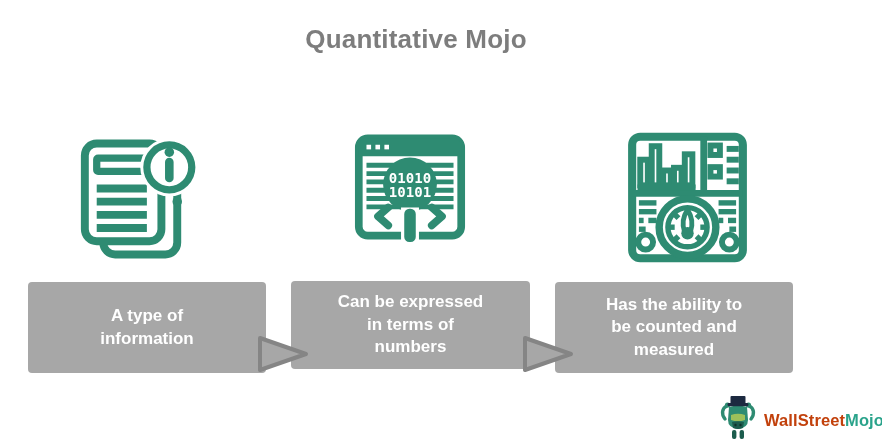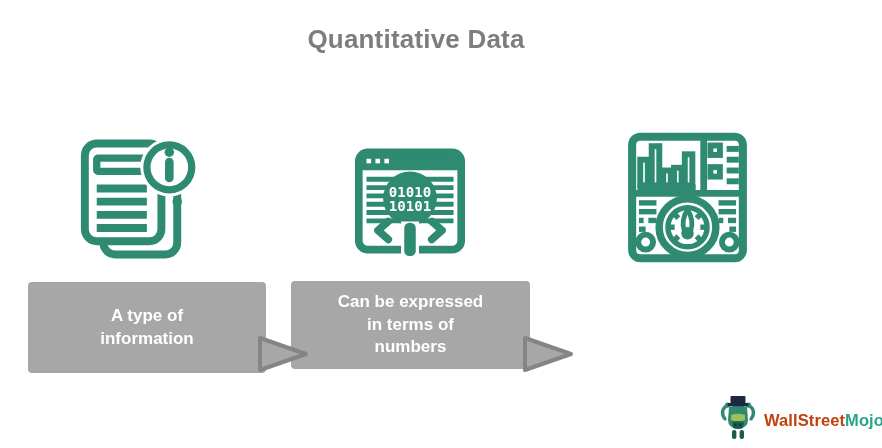--- a/index.html
+++ b/index.html
@@ -7,21 +7,21 @@
     position:relative;width:882px;height:448px;background:#ffffff;overflow:hidden;
     font-family:"Liberation Sans", sans-serif;
   }
   .title{
     position:absolute;left:0;top:24px;width:832px;margin:0;
     text-align:center;font-size:26px;font-weight:bold;color:#7d7d7d;letter-spacing:.2px;
   }
   .icon{position:absolute;}
   .icon svg{display:block;width:100%;height:100%;}
   .icon1{left:69px;top:133px;width:132px;height:132px;}
-  .icon2{left:346px;top:137px;width:128px;height:128px;}
+  .icon2{left:346px;top:123px;width:128px;height:128px;}
   .icon3{left:620px;top:130px;width:135px;height:135px;}
   .box{
     position:absolute;top:282px;height:91px;width:238px;background:#a7a7a7;border-radius:4px;
     display:flex;align-items:center;justify-content:center;
   }
   .box1{left:28px;justify-content:center;}
   .box2{left:291px;top:281px;width:239px;height:88px;}
   .box3{left:555px;}
   .box-text{
     color:#ffffff;font-weight:bold;font-size:17px;line-height:1.32;text-align:center;
@@ -34,21 +34,21 @@
   }
   .logo-text{font-size:16.5px;font-weight:bold;letter-spacing:.1px;white-space:nowrap;}
   .logo-navy{color:#c2410c;}
   .logo-teal{color:#2aa38b;}
 </style>
 </head>
 <body>
 
 <div class="canvas">
 
-  <h1 class="title">Quantitative Data</h1>
+  <h1 class="title">Quantitative Mojo</h1>
 
   <div class="icon icon1">
     <svg viewBox="0 0 100 100" fill="none">
       <g stroke="#2e8b72" stroke-width="6">
         <rect x="26" y="16" width="56" height="76" rx="9" fill="none"></rect>
         <rect x="12" y="8" width="58" height="74" rx="9" fill="#ffffff"></rect>
       </g>
       <rect x="21" y="19" width="40" height="10" rx="1" fill="#ffffff" stroke="#2e8b72" stroke-width="5.5"></rect>
       <g stroke="#2e8b72" stroke-width="6">
         <line x1="21" y1="42" x2="59" y2="42"></line>
@@ -147,20 +147,23 @@
       <circle cx="50" cy="76.5" r="4.6" fill="#2e8b72"></circle>
     </svg>
   </div>
 
   <div class="box box1">
     <div class="box-text">A type of<br>information</div>
   </div>
   <div class="box box2">
     <div class="box-text">Can be expressed<br>in terms of<br>numbers</div>
   </div>
+  <div class="box box3">
+    <div class="box-text">Has the ability to<br>be counted and<br>measured</div>
+  </div>
 
   <div class="arrow arrow1">
     <svg viewBox="0 0 56 40">
       <polygon points="4,4 50,20 4,36" fill="#a7a7a7" stroke="#858585" stroke-width="4" stroke-linejoin="round"></polygon>
     </svg>
   </div>
   <div class="arrow arrow2">
     <svg viewBox="0 0 56 40">
       <polygon points="4,4 50,20 4,36" fill="#a7a7a7" stroke="#858585" stroke-width="4" stroke-linejoin="round"></polygon>
     </svg>

